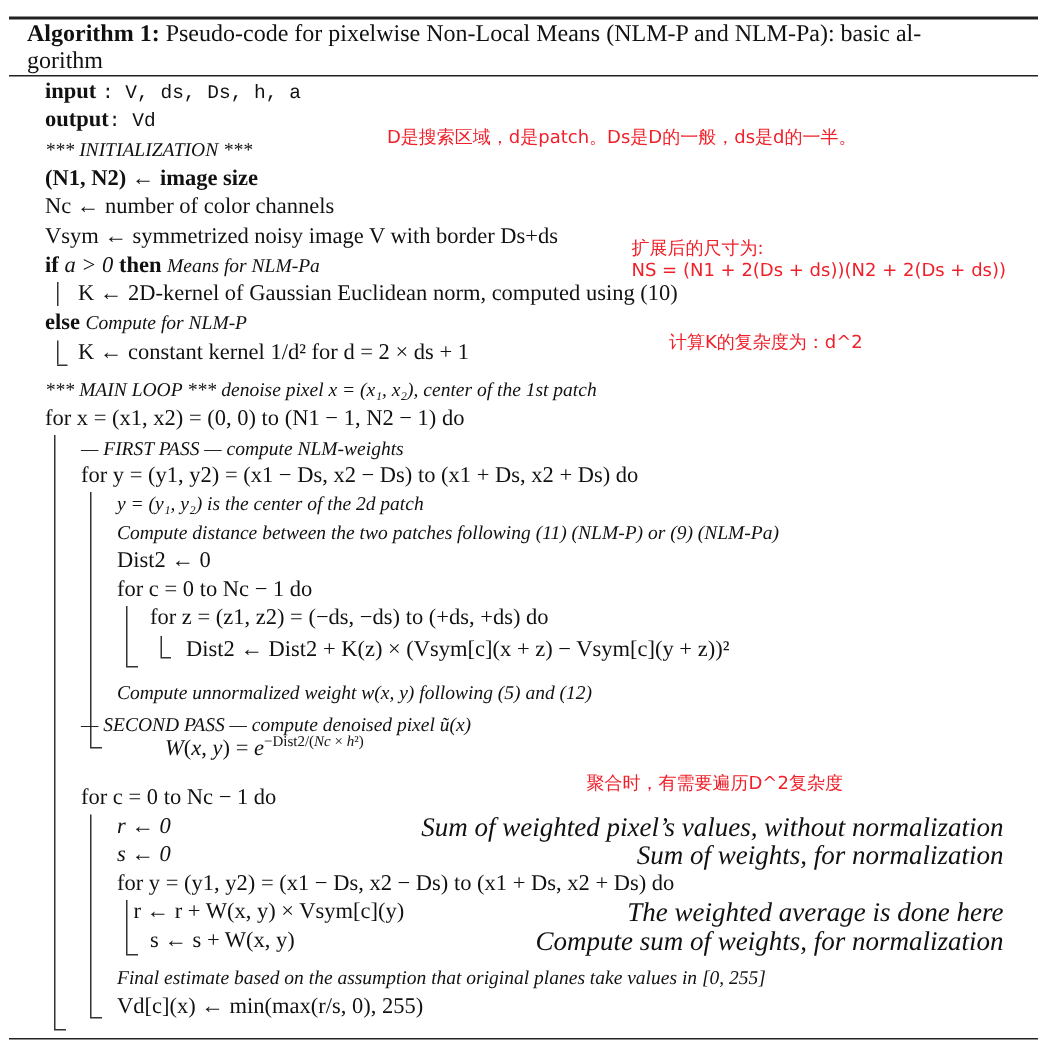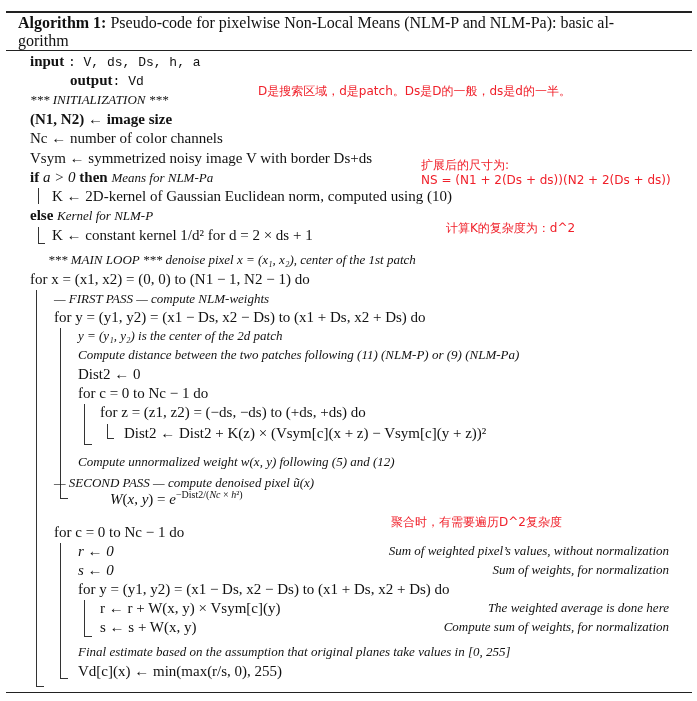--- a/index.html
+++ b/index.html
@@ -7,65 +7,65 @@
          font-family:"DejaVu Serif", "Liberation Serif", serif; color:#111; }
   .ln { position:absolute; white-space:nowrap; font-family:"Liberation Serif","DejaVu Serif",serif; font-size:15px; line-height:18px; }
   .b { font-weight:bold; }
   .i { font-style:italic;text-align:center; }
   .tt { font-family:"Liberation Mono","DejaVu Sans Mono",monospace; font-size:13px; }
   .sm { font-size:13px; }
   .rule { position:absolute; left:6px; width:686px; background:#222; }
   .bar { position:absolute; width:1px; background:#333; }
   .tick { position:absolute; height:1px; background:#333; }
   .red { position:absolute; white-space:nowrap; color:#f0202a; font-family:"DejaVu Sans","Liberation Sans",sans-serif; font-size:12px; line-height:14px;margin-top:12px; }
-  .right { position:absolute; white-space:nowrap; right:28px; font-family:"Liberation Serif","DejaVu Serif",serif; font-style:italic; font-size:13px; line-height:18px; }
+  .right { position:absolute; white-space:nowrap; right:28px; font-family:"Liberation Serif","DejaVu Serif",serif; font-style:italic; font-size:18px; line-height:18px; }
   sup { font-size:10px; vertical-align:super; line-height:0; }
 </style>
 </head>
 <body>
 
 <div class="rule" style="top:11px;height:2px;"></div>
 <div class="rule" style="top:50px;height:1px;"></div>
 <div class="rule" style="top:692px;height:1px;"></div>
 
 <div class="ln" style="left:18px;top:14px;font-size:16px;">
   <span class="b">Algorithm 1:</span>
   <span>Pseudo-code for pixelwise Non-Local Means (NLM-P and NLM-Pa): basic al-</span>
 </div>
 <div class="ln" style="left:18px;top:32px;font-size:16px;">gorithm</div>
 
 <div class="ln" style="left:30px;top:52px;">
   <span class="b">input</span>
   <span class="tt">: V, ds, Ds, h, a</span>
 </div>
-<div class="ln" style="left:30px;top:71px;margin-left:40px;">
+<div class="ln" style="left:30px;top:71px;">
   <span class="b">output</span><span class="tt">: Vd</span>
 </div>
 
 <div class="ln i sm" style="left:30px;top:91px;">*** INITIALIZATION ***</div>
 <div class="ln" style="left:30px;top:110px;font-weight:bold;">(N1, N2) ← image size</div>
 <div class="ln" style="left:30px;top:129px;">Nc ← number of color channels</div>
 <div class="ln" style="left:30px;top:149px;text-align:right;">Vsym ← symmetrized noisy image V with border Ds+ds</div>
 <div class="ln" style="left:30px;top:168px;">
   <span class="b">if</span>
   <span class="i">a &gt; 0</span>
   <span class="b">then</span>
   <span class="i sm">Means for NLM-Pa</span>
 </div>
 <div class="bar" style="left:38px;top:188px;height:16px;"></div>
 <div class="ln" style="left:52px;top:187px;">K ← 2D-kernel of Gaussian Euclidean norm, computed using (10)</div>
 <div class="ln" style="left:30px;top:206px;">
   <span class="b">else</span>
-  <span class="i sm">Kernel for NLM-P</span>
+  <span class="i sm">Compute for NLM-P</span>
 </div>
 <div class="bar" style="left:38px;top:227px;height:16px;"></div>
 <div class="tick" style="left:38px;top:243px;width:7px;"></div>
 <div class="ln" style="left:52px;top:226px;">K ← constant kernel 1/d² for d = 2 × ds + 1</div>
 
-<div class="ln i sm" style="left:30px;top:251px;margin-left:18px;">*** MAIN LOOP *** denoise pixel x = (x₁, x₂), center of the 1st patch</div>
+<div class="ln i sm" style="left:30px;top:251px;">*** MAIN LOOP *** denoise pixel x = (x₁, x₂), center of the 1st patch</div>
 <div class="ln" style="left:30px;top:270px;">for x = (x1, x2) = (0, 0) to (N1 − 1, N2 − 1) do</div>
 <div class="bar" style="left:36px;top:290px;height:396px;"></div>
 <div class="tick" style="left:36px;top:686px;width:8px;"></div>
 
 <div class="ln i sm" style="left:54px;top:290px;">— FIRST PASS — compute NLM-weights</div>
 <div class="ln" style="left:54px;top:308px;">for y = (y1, y2) = (x1 − Ds, x2 − Ds) to (x1 + Ds, x2 + Ds) do</div>
 <div class="bar" style="left:60px;top:328px;height:170px;"></div>
 <div class="tick" style="left:60px;top:498px;width:8px;"></div>
 
 <div class="ln i sm" style="left:78px;top:327px;">y = (y₁, y₂) is the center of the 2d patch</div>
@@ -88,21 +88,21 @@
 <div class="bar" style="left:60px;top:543px;height:135px;"></div>
 <div class="tick" style="left:60px;top:678px;width:8px;"></div>
 
 <div class="ln i" style="left:78px;top:542px;">r ← 0</div>
 <div class="right" style="top:542px;">Sum of weighted pixel’s values, without normalization</div>
 <div class="ln i" style="left:78px;top:561px;">s ← 0</div>
 <div class="right" style="top:561px;">Sum of weights, for normalization</div>
 <div class="ln" style="left:78px;top:580px;">for y = (y1, y2) = (x1 − Ds, x2 − Ds) to (x1 + Ds, x2 + Ds) do</div>
 <div class="bar" style="left:84px;top:600px;height:36px;"></div>
 <div class="tick" style="left:84px;top:636px;width:8px;"></div>
-<div class="ln" style="left:100px;top:599px;">r ← r + W(x, y) × Vsym[c](y)</div>
+<div class="ln" style="left:89px;top:599px;">r ← r + W(x, y) × Vsym[c](y)</div>
 <div class="right" style="top:599px;">The weighted average is done here</div>
 <div class="ln" style="left:100px;top:618px;">s ← s + W(x, y)</div>
 <div class="right" style="top:618px;">Compute sum of weights, for normalization</div>
 <div class="ln i sm" style="left:78px;top:643px;">Final estimate based on the assumption that original planes take values in [0, 255]</div>
 <div class="ln" style="left:78px;top:662px;">Vd[c](x) ← min(max(r/s, 0), 255)</div>
 
 <div class="red" style="left:258px;top:72px;">D是搜索区域，d是patch。Ds是D的一般，ds是d的一半。</div>
 <div class="red" style="left:421px;top:146px;">扩展后的尺寸为:</div>
 <div class="red" style="left:421px;top:161px;">NS = (N1 + 2(Ds + ds))(N2 + 2(Ds + ds))</div>
 <div class="red" style="left:446px;top:209px;">计算K的复杂度为：d^2</div>

